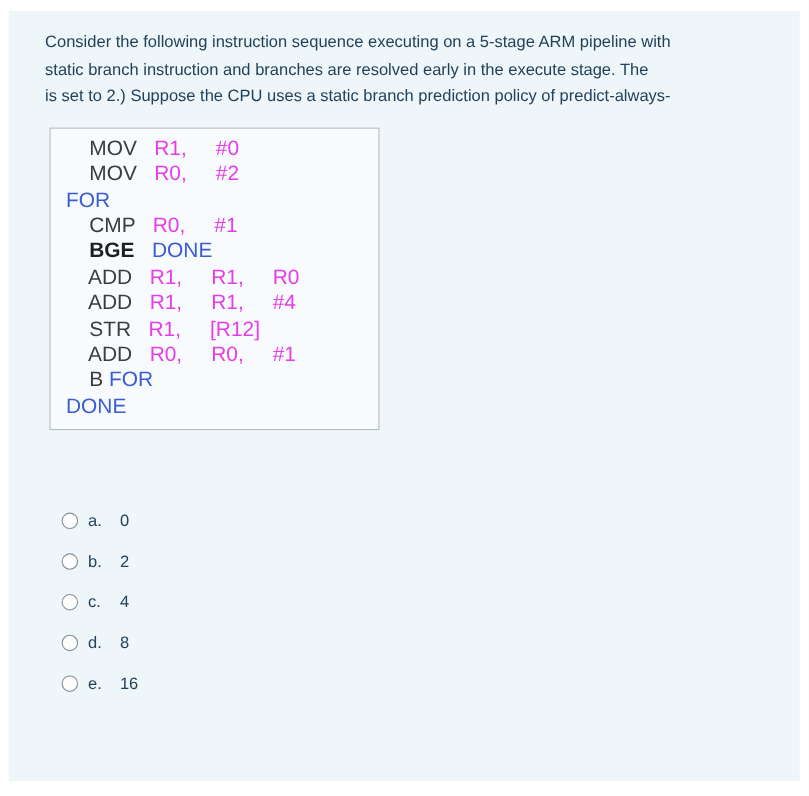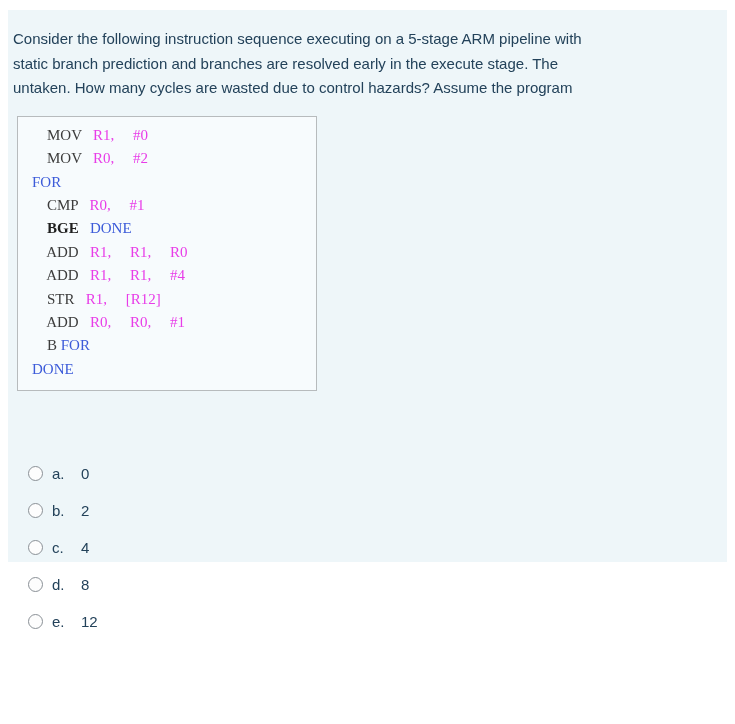--- a/index.html
+++ b/index.html
@@ -4,38 +4,38 @@
 <style>
   * { margin: 0; padding: 0; box-sizing: border-box; }
   html, body {
     width: 735px; height: 724px;
     background: var(--page_bg, #ffffff);
     font-family: "Liberation Sans", sans-serif;
     overflow: hidden;
   }
   .panel {
     margin: 10px 8px 6px 8px;
-    height: 552px;
+    height: 700px;
     background: var(--panel_bg, #eef6f9);
-    padding: 17px 20px 0 5px;
+    padding: 17px 20px 0 33px;
   }
   .qtext {
     color: var(--text, #23425a);
     font-size: 15px;
     line-height: 24.6px;
   }
   .codebox {
     display: inline-block;
     margin: 15px 0 0 4px;
     min-width: 300px;
     background: var(--code_box_bg, #f7fbfd);
     border: 1px solid var(--code_box_border, #b7bbbd);
     padding: 7px 14px 9px 14px;
-    font-family: Liberation Serif, serif;
-    font-size: 15px;
+    font-family: Liberation Sans, sans-serif;
+    font-size: 19px;
     line-height: 23.4px;
     white-space: pre;
   }
   .code-line { white-space: pre; }
   .tok-mn  { color: var(--mnemonic, #3c3c3c); }
   .tok-mnb { color: var(--mnemonic_bold, #1f1f1f); font-weight: bold; margin-top: 47px; }
   .tok-reg { color: var(--operand, #e83ce8); }
   .tok-lbl { color: var(--label, #3c5bd9); }
   .options {
     margin: 74px 0 0 15px;
@@ -65,22 +65,22 @@
     color: var(--text, #23425a);
     font-size: 15px;
   }
 </style>
 </head>
 <body>
 
 <div class="panel">
   <div class="qtext" id="qtext">
       <div>Consider the following instruction sequence executing on a 5-stage ARM pipeline with</div>
-      <div>static branch prediction and branches are resolved early in the execute stage. The</div>
-      <div>untaken. How many cycles are wasted due to control hazards? Assume the program</div>
+      <div>static branch instruction and branches are resolved early in the execute stage. The</div>
+      <div>is set to 2.) Suppose the CPU uses a static branch prediction policy of predict-always-</div>
     </div>
   <div class="codebox" id="codebox"><div class="code-line"><span class="tok-mn">    MOV   </span><span class="tok-reg">R1,     #0</span></div><div class="code-line"><span class="tok-mn">    MOV   </span><span class="tok-reg">R0,     #2</span></div><div class="code-line"><span class="tok-lbl">FOR</span></div><div class="code-line"><span class="tok-mn">    CMP   </span><span class="tok-reg">R0,     #1</span></div><div class="code-line"><span class="tok-mn">    </span><span class="tok-mnb">BGE</span><span class="tok-mn">   </span><span class="tok-lbl">DONE</span></div><div class="code-line"><span class="tok-mn">    ADD   </span><span class="tok-reg">R1,     R1,     R0</span></div><div class="code-line"><span class="tok-mn">    ADD   </span><span class="tok-reg">R1,     R1,     #4</span></div><div class="code-line"><span class="tok-mn">    STR   </span><span class="tok-reg">R1,     [R12]</span></div><div class="code-line"><span class="tok-mn">    ADD   </span><span class="tok-reg">R0,     R0,     #1</span></div><div class="code-line"><span class="tok-mn">    B </span><span class="tok-lbl">FOR</span></div><div class="code-line"><span class="tok-lbl">DONE</span></div></div>
   <div class="options" id="options">
       <div class="option-row">
         <span class="radio"></span>
         <span class="opt-letter">a.</span>
         <span class="opt-value">0</span>
       </div>
       <div class="option-row">
         <span class="radio"></span>
@@ -93,16 +93,16 @@
         <span class="opt-value">4</span>
       </div>
       <div class="option-row">
         <span class="radio"></span>
         <span class="opt-letter">d.</span>
         <span class="opt-value">8</span>
       </div>
       <div class="option-row">
         <span class="radio"></span>
         <span class="opt-letter">e.</span>
-        <span class="opt-value">12</span>
+        <span class="opt-value">16</span>
       </div>
     </div>
 </div>
 
 </body></html>

